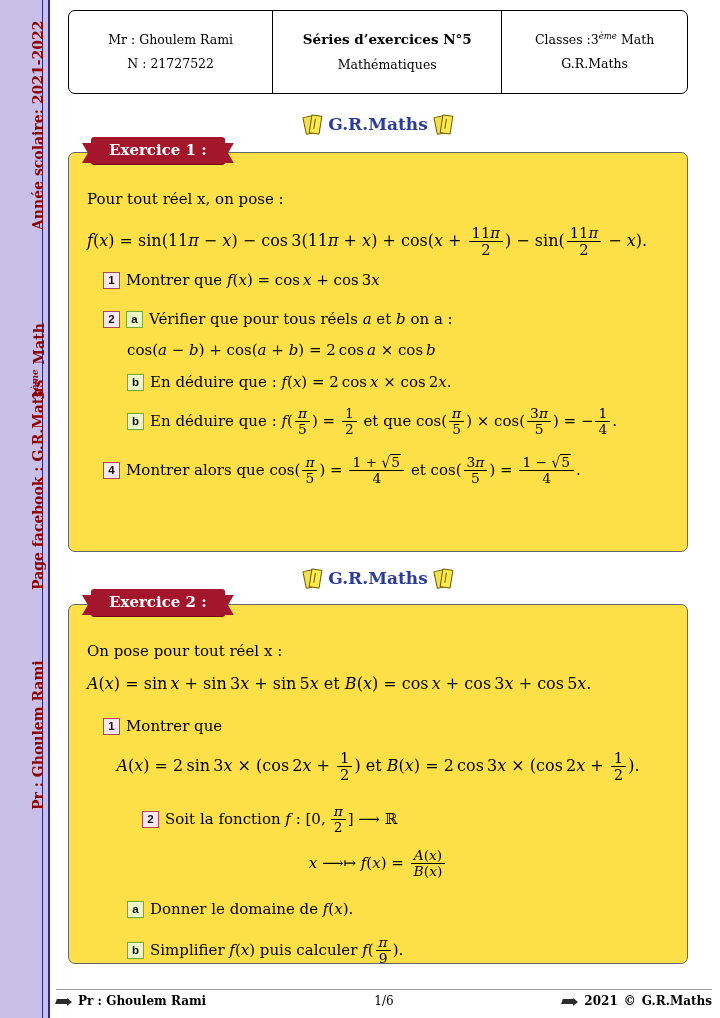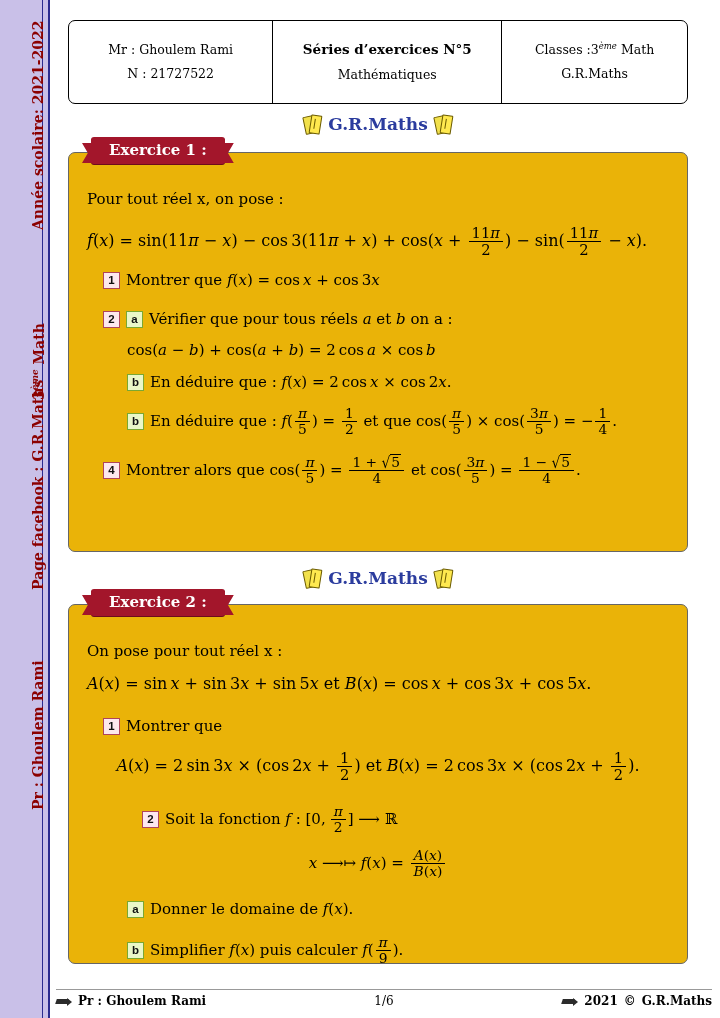--- a/index.html
+++ b/index.html
@@ -34,21 +34,21 @@
   .vtext.v2{left:30px;top:400px;}
   .vtext.v3{left:30px;top:590px;}
   .vtext.v4{left:30px;top:810px;}
   .vtext sup{font-size:9px;font-style:italic;}
   
   .page{
     position:absolute;left:56px;top:0;width:656px;height:1018px;
   }
   
   .header{
-    position:absolute;left:12px;top:20px;width:620px;height:84px;
+    position:absolute;left:12px;top:10px;width:620px;height:84px;
     display:flex;
     border:1.6px solid #000;border-radius:7px;
     background:#fff;
     box-sizing:border-box;
   }
   .header .cell{
     display:flex;flex-direction:column;justify-content:center;align-items:center;
     text-align:center;font-size:12.5px;line-height:1.9;
   }
   .header .c1{width:33%;border-right:1.6px solid #000;}
@@ -68,21 +68,21 @@
   .book{
     width:17px;height:20px;display:inline-block;position:relative;
   }
   .book .b1{position:absolute;left:0;top:2px;width:9px;height:16px;background:#f2e14c;border:1.3px solid #6b5b00;border-radius:1px;transform:rotate(-12deg);}
   .book .b2{position:absolute;left:6px;top:1px;width:9px;height:17px;background:#ffe94f;border:1.3px solid #6b5b00;border-radius:1px;transform:rotate(9deg);}
   .book .b2::after{content:"";position:absolute;left:3px;top:3px;width:1px;height:10px;background:#6b5b00;}
 
   
   .exbox{
     position:absolute;left:12px;width:620px;
-    border:1.3px solid #666;border-radius:7px;background:#eab308;
+    border:1.3px solid #666;border-radius:7px;background:#fde047;
     box-sizing:border-box;
   }
   .ribbon{
     position:absolute;left:22px;top:-16px;
     background:#a3162b;color:#fff;
     font-weight:bold;font-size:15px;
     padding:4px 18px 5px 18px;
     border-radius:3px;
     box-shadow:0 1px 0 #6d0c1c;
   }

